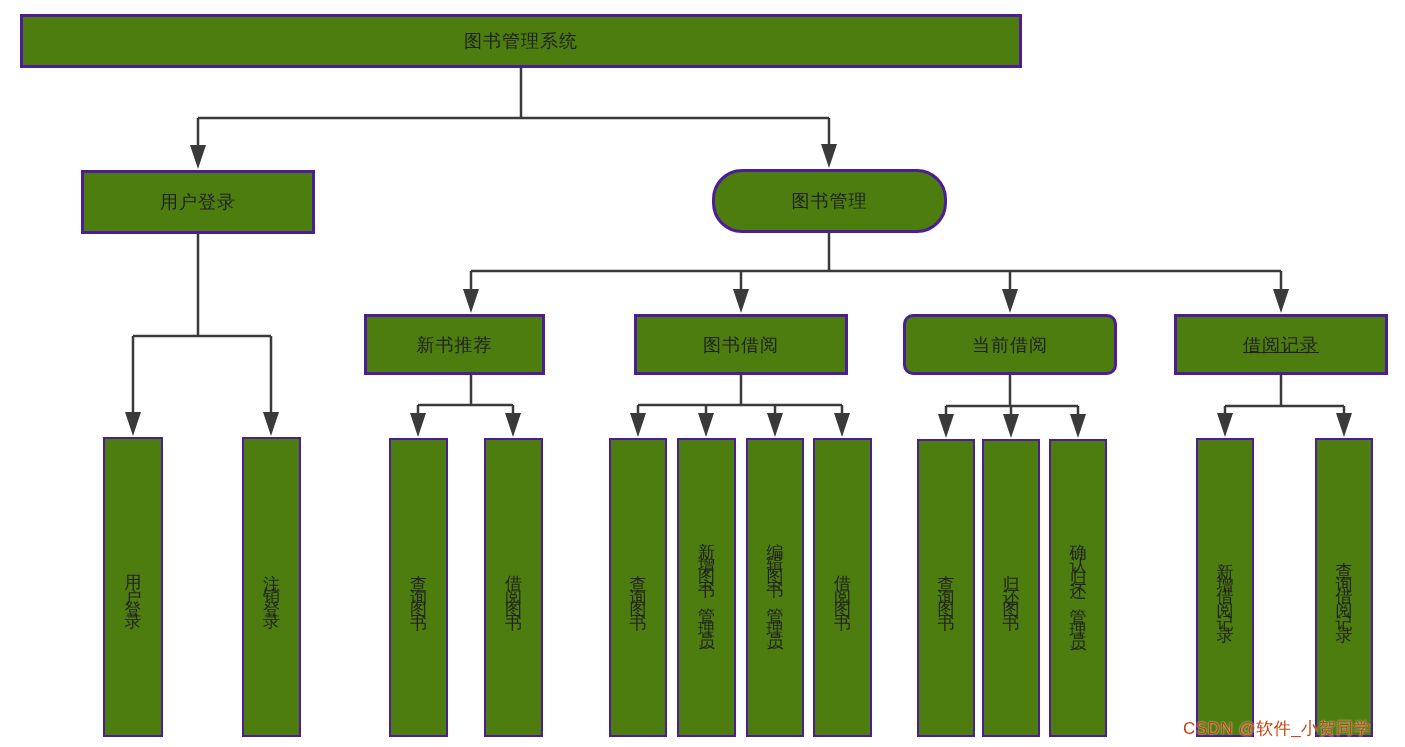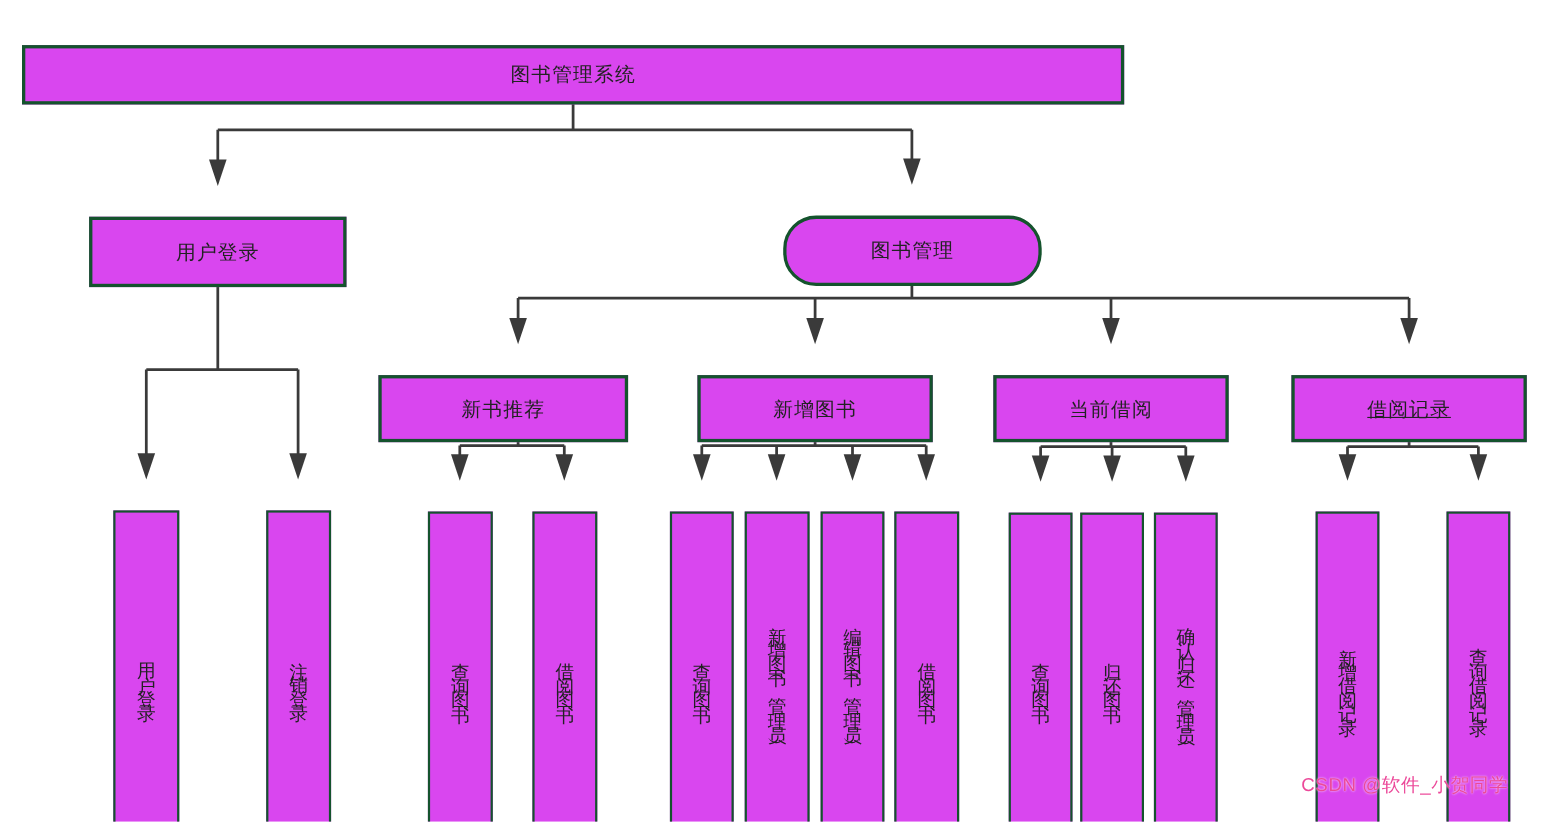--- a/index.html
+++ b/index.html
@@ -13,51 +13,50 @@
   }
   #connectors {
     position: absolute;
     left: 0; top: 0;
     width: 1405px; height: 747px;
     z-index: 0;
   }
   .node {
     position: absolute;
     box-sizing: border-box;
-    border: 3px solid #14532d;
-    background: #d946ef;
+    border: 3px solid #4c1d95;
+    background: #4d7c0f;
     display: flex;
     align-items: center;
     justify-content: center;
     color: #222222;
     z-index: 1;
-    margin-top: 27px;
   }
   .hnode {
     font-size: 18px;
     letter-spacing: 1px;
   }
   .vnode {
     border-width: 2.5px;
     font-size: 17px;
   }
   .vnode span {
     writing-mode: vertical-rl;
     text-orientation: mixed;
     letter-spacing: 13px;
     line-height: 1;
     white-space: nowrap;
   }
   .watermark {
     position: absolute;
     left: 1183px;
-    top: 702px;
+    top: 717px;
     z-index: 2;
     font-size: 17px;
-    color: #ec4899;
+    color: #c2410c;
     letter-spacing: 0.5px;
     white-space: nowrap;
     text-shadow: 0 0 2px #ffffff;
   }
 </style>
 </head>
 <body>
 
 <div id="canvas">
 
@@ -92,23 +91,23 @@
       <polygon points="1217,413 1233,413 1225,437"></polygon>
       <polygon points="1336,413 1352,413 1344,437"></polygon>
     </g>
   </svg>
 
   <div class="node hnode" style="left:20px; top:14px; width:1002px; height:54px;">图书管理系统</div>
 
   <div class="node hnode" style="left:81px; top:170px; width:234px; height:64px;">用户登录</div>
   <div class="node hnode" style="left:712px; top:169px; width:235px; height:64px;border-radius:30px;">图书管理</div>
 
-  <div class="node hnode" style="left:344px; top:314px; width:227px; height:61px;">新书推荐</div>
-  <div class="node hnode" style="left:634px; top:314px; width:214px; height:61px;">新增图书</div>
-  <div class="node hnode" style="left:903px; top:314px; width:214px; height:61px;">当前借阅</div>
+  <div class="node hnode" style="left:364px; top:314px; width:181px; height:61px;">新书推荐</div>
+  <div class="node hnode" style="left:634px; top:314px; width:214px; height:61px;">图书借阅</div>
+  <div class="node hnode" style="left:903px; top:314px; width:214px; height:61px;border-radius:10px;">当前借阅</div>
   <div class="node hnode" style="left:1174px; top:314px; width:214px; height:61px;text-decoration:underline;">借阅记录</div>
 
   <div class="node vnode" style="left:103px; top:437px; width:60px; height:300px;">
     <span>用户登录</span>
   </div>
   <div class="node vnode" style="left:242px; top:437px; width:59px; height:300px;">
     <span>注销登录</span>
   </div>
 
   <div class="node vnode" style="left:389px; top:438px; width:59px; height:299px;">

